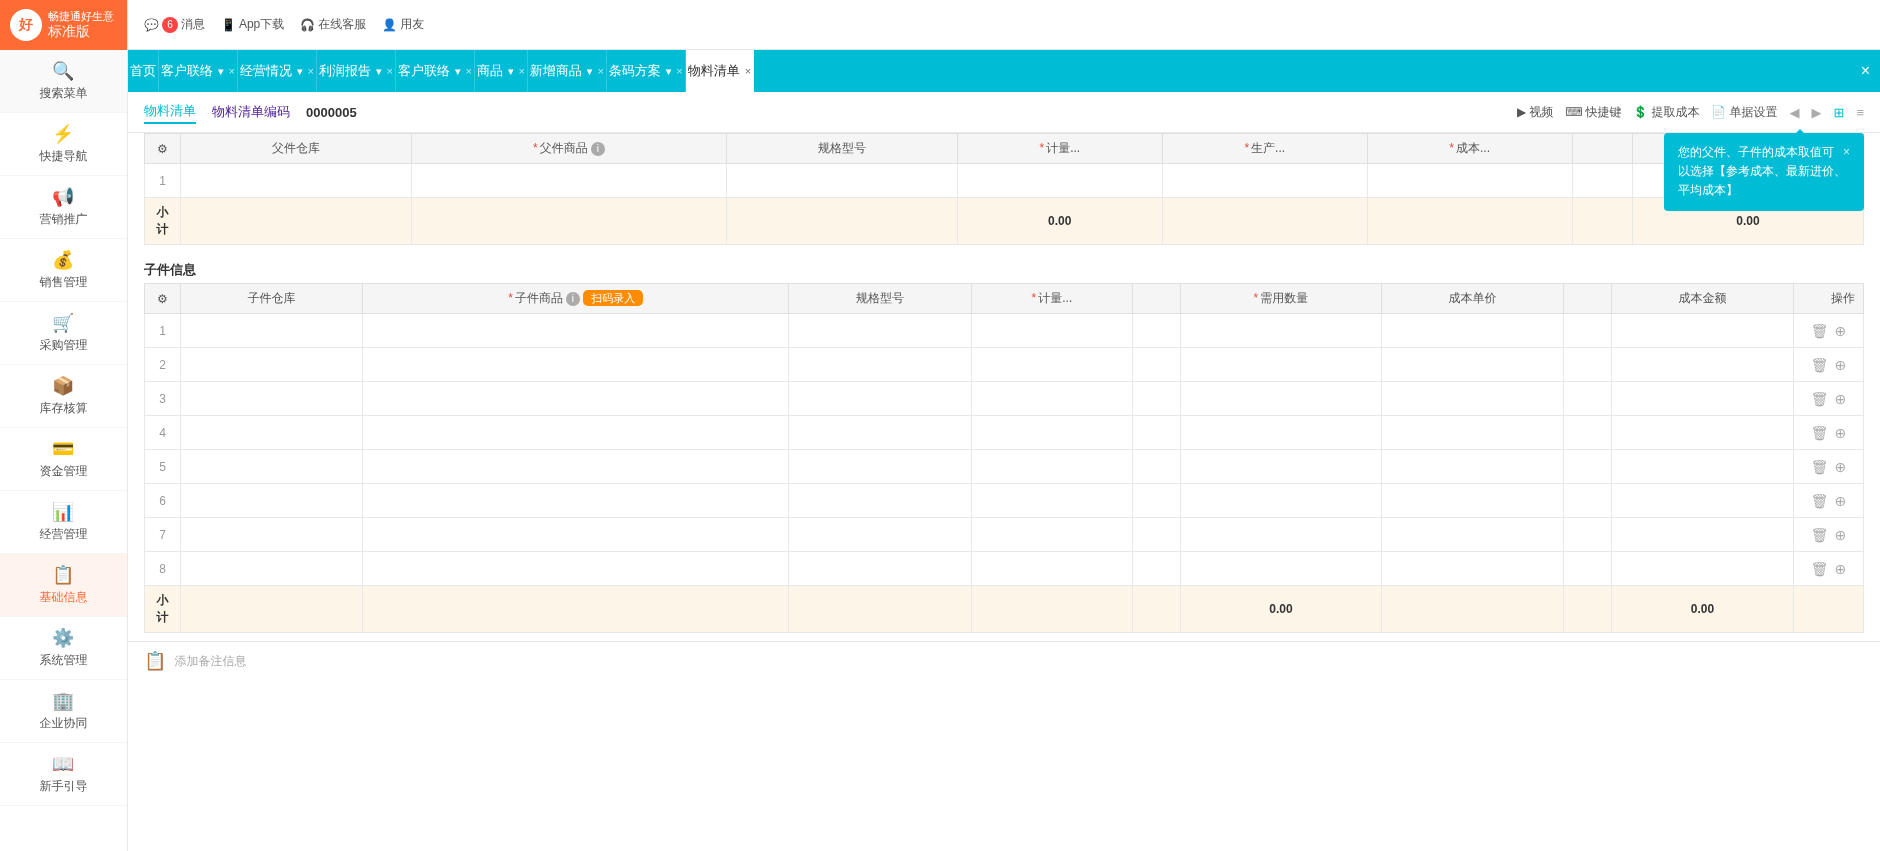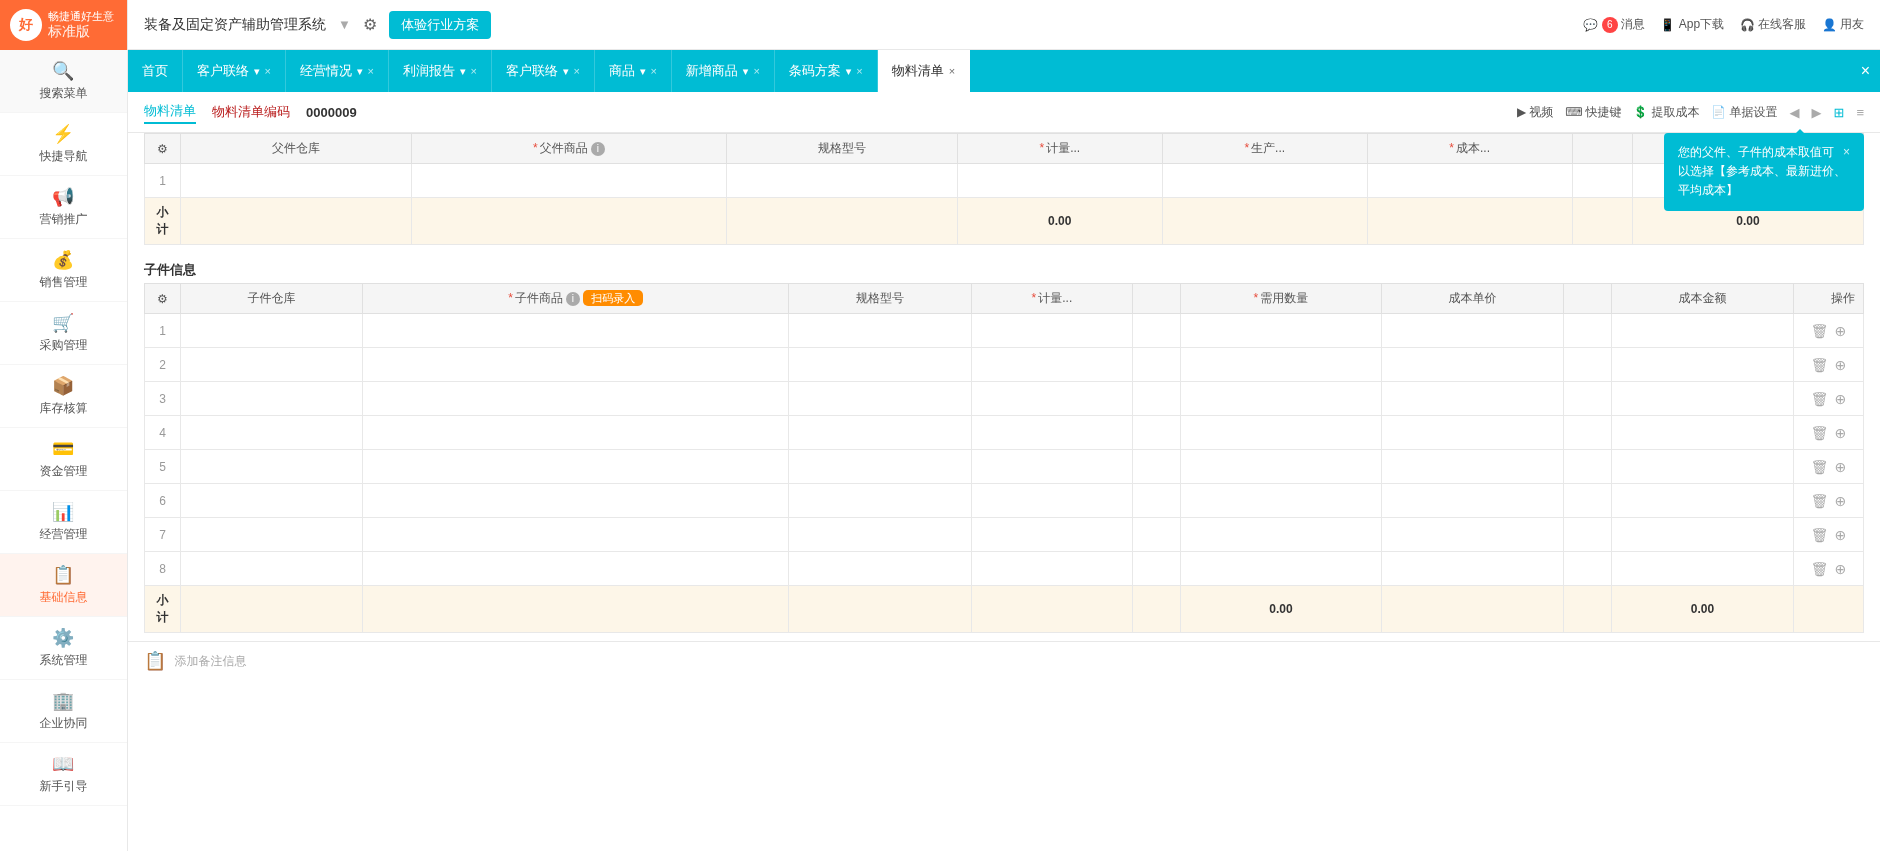--- a/index.html
+++ b/index.html
@@ -101,21 +101,21 @@
     .nav-tabs {
       background: #00bcd4;
       display: flex;
       align-items: center;
       height: 42px;
       padding: 0;
       flex-shrink: 0;
       overflow: hidden;
     }
     .nav-tab {
-      padding: 0 14px;
+      padding: 0 2px;
       height: 42px;
       display: flex;
       align-items: center;
       color: #fff;
       cursor: pointer;
       font-size: 13px;
       gap: 5px;
       white-space: nowrap;
       border-right: 1px solid rgba(255,255,255,0.2);
     }
@@ -141,21 +141,21 @@
 
     
     .sub-nav {
       display: flex;
       align-items: center;
       padding: 8px 16px;
       border-bottom: 1px solid #e8e8e8;
       gap: 16px;
       flex-shrink: 0;
     }
-    .sub-nav-item { color: #b91c1c; font-size: 13px; cursor: pointer; padding: 2px 0; }
+    .sub-nav-item { color: #4c1d95; font-size: 13px; cursor: pointer; padding: 2px 0; }
     .sub-nav-item.active { color: #00bcd4; border-bottom: 2px solid #00bcd4; }
     .sub-nav-code { color: #333; font-size: 13px; font-weight: bold; }
     .sub-nav-actions { margin-left: auto; display: flex; align-items: center; gap: 12px; }
     .sub-nav-action { color: #555; font-size: 12px; cursor: pointer; display: flex; align-items: center; gap: 3px; }
 
     
     .section-title {
       font-size: 13px;
       font-weight: bold;
       color: #333;
@@ -312,26 +312,20 @@
   </div>
   <div class="sidebar-item">
     <span class="s-icon">📖</span>
     <span>新手引导</span>
   </div>
 </div>
 
 <div class="main">
 
   <div class="top-header">
-    <div class="top-header-left">
-      <span class="system-title">装备及固定资产辅助管理系统</span>
-      <span style="color:#aaa;cursor:pointer;">▼</span>
-      <span class="settings-btn">⚙</span>
-      <span class="experience-btn">体验行业方案</span>
-    </div>
     <div class="top-header-right">
       <div class="header-btn">
         <span>💬</span>
         <span class="badge">6</span>
         <span>消息</span>
       </div>
       <div class="header-btn">
         <span>📱</span>
         <span>App下载</span>
       </div>
@@ -390,21 +384,21 @@
       <span class="close-x" style="color:#333;">×</span>
     </div>
     <span class="nav-close-all">×</span>
   </div>
 
   <div class="content">
 
     <div class="sub-nav">
       <span class="sub-nav-item active">物料清单</span>
       <span class="sub-nav-item">物料清单编码</span>
-      <span class="sub-nav-code">0000009</span>
+      <span class="sub-nav-code">0000005</span>
       <div class="sub-nav-actions">
         <span class="sub-nav-action">
           <span>▶</span>
           <span>视频</span>
         </span>
         <span class="sub-nav-action">
           <span>⌨</span>
           <span>快捷键</span>
         </span>
         <span class="sub-nav-action">

